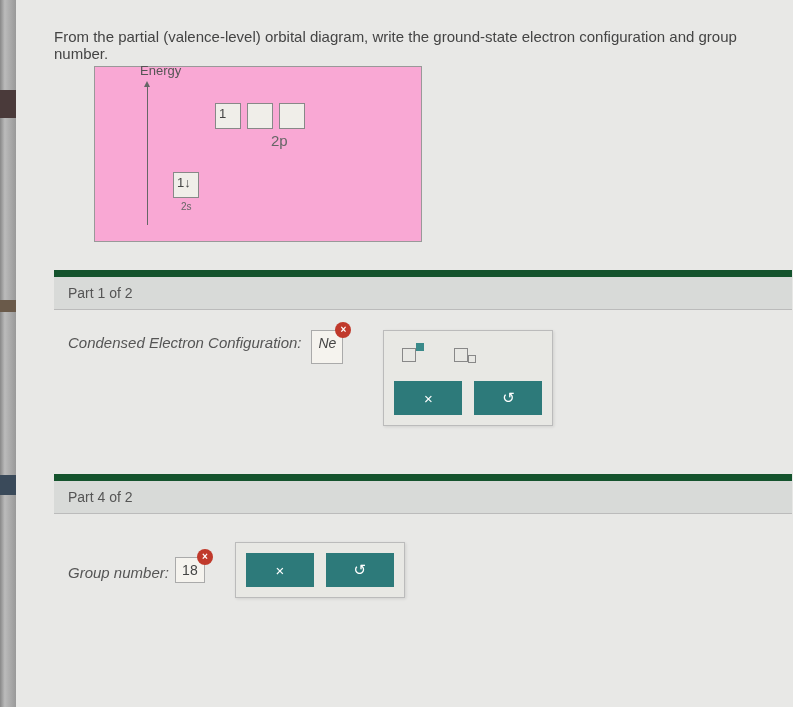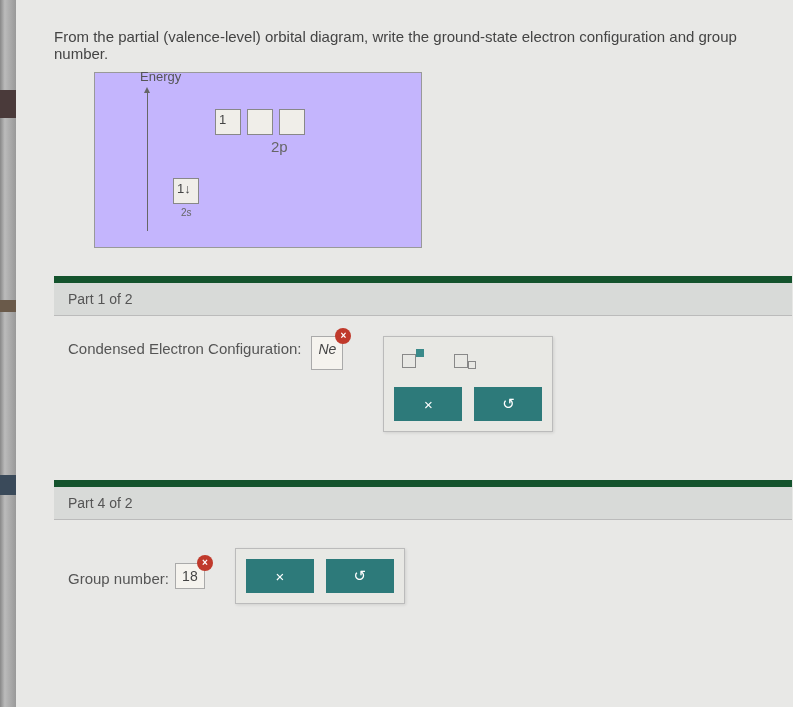--- a/index.html
+++ b/index.html
@@ -26,29 +26,29 @@
       height: 28px;
       background: #4a3a3a;
     }
     .content {
       padding: 28px 0 0 54px;
       color: #555;
     }
     .question-text {
       font-size: 15px;
       color: #444;
-      margin-bottom: 10px;
+      margin-bottom: 4px;
     }
     .orbital-diagram {
       border: 1px solid #999;
       width: 328px;
       height: 176px;
       margin-left: 40px;
       position: relative;
-      background: #c4b5fd;
+      background: #f9a8d4;
     }
     .energy-label {
       position: absolute;
       top: -4px;
       left: 45px;
       font-size: 13px;
       color: #555;
     }
     .energy-arrow {
       position: absolute;
@@ -118,20 +118,21 @@
     }
     .input-row {
       display: flex;
       align-items: flex-start;
       gap: 10px;
     }
     .field-label {
       font-size: 15px;
       color: #555;
       padding-top: 4px;
+      font-style: italic;
     }
     .answer-input {
       border: 1px solid #aaa;
       background: #f5f3ee;
       padding: 4px 6px;
       font-size: 14px;
       font-style: italic;
       color: #444;
       min-width: 32px;
       height: 34px;

